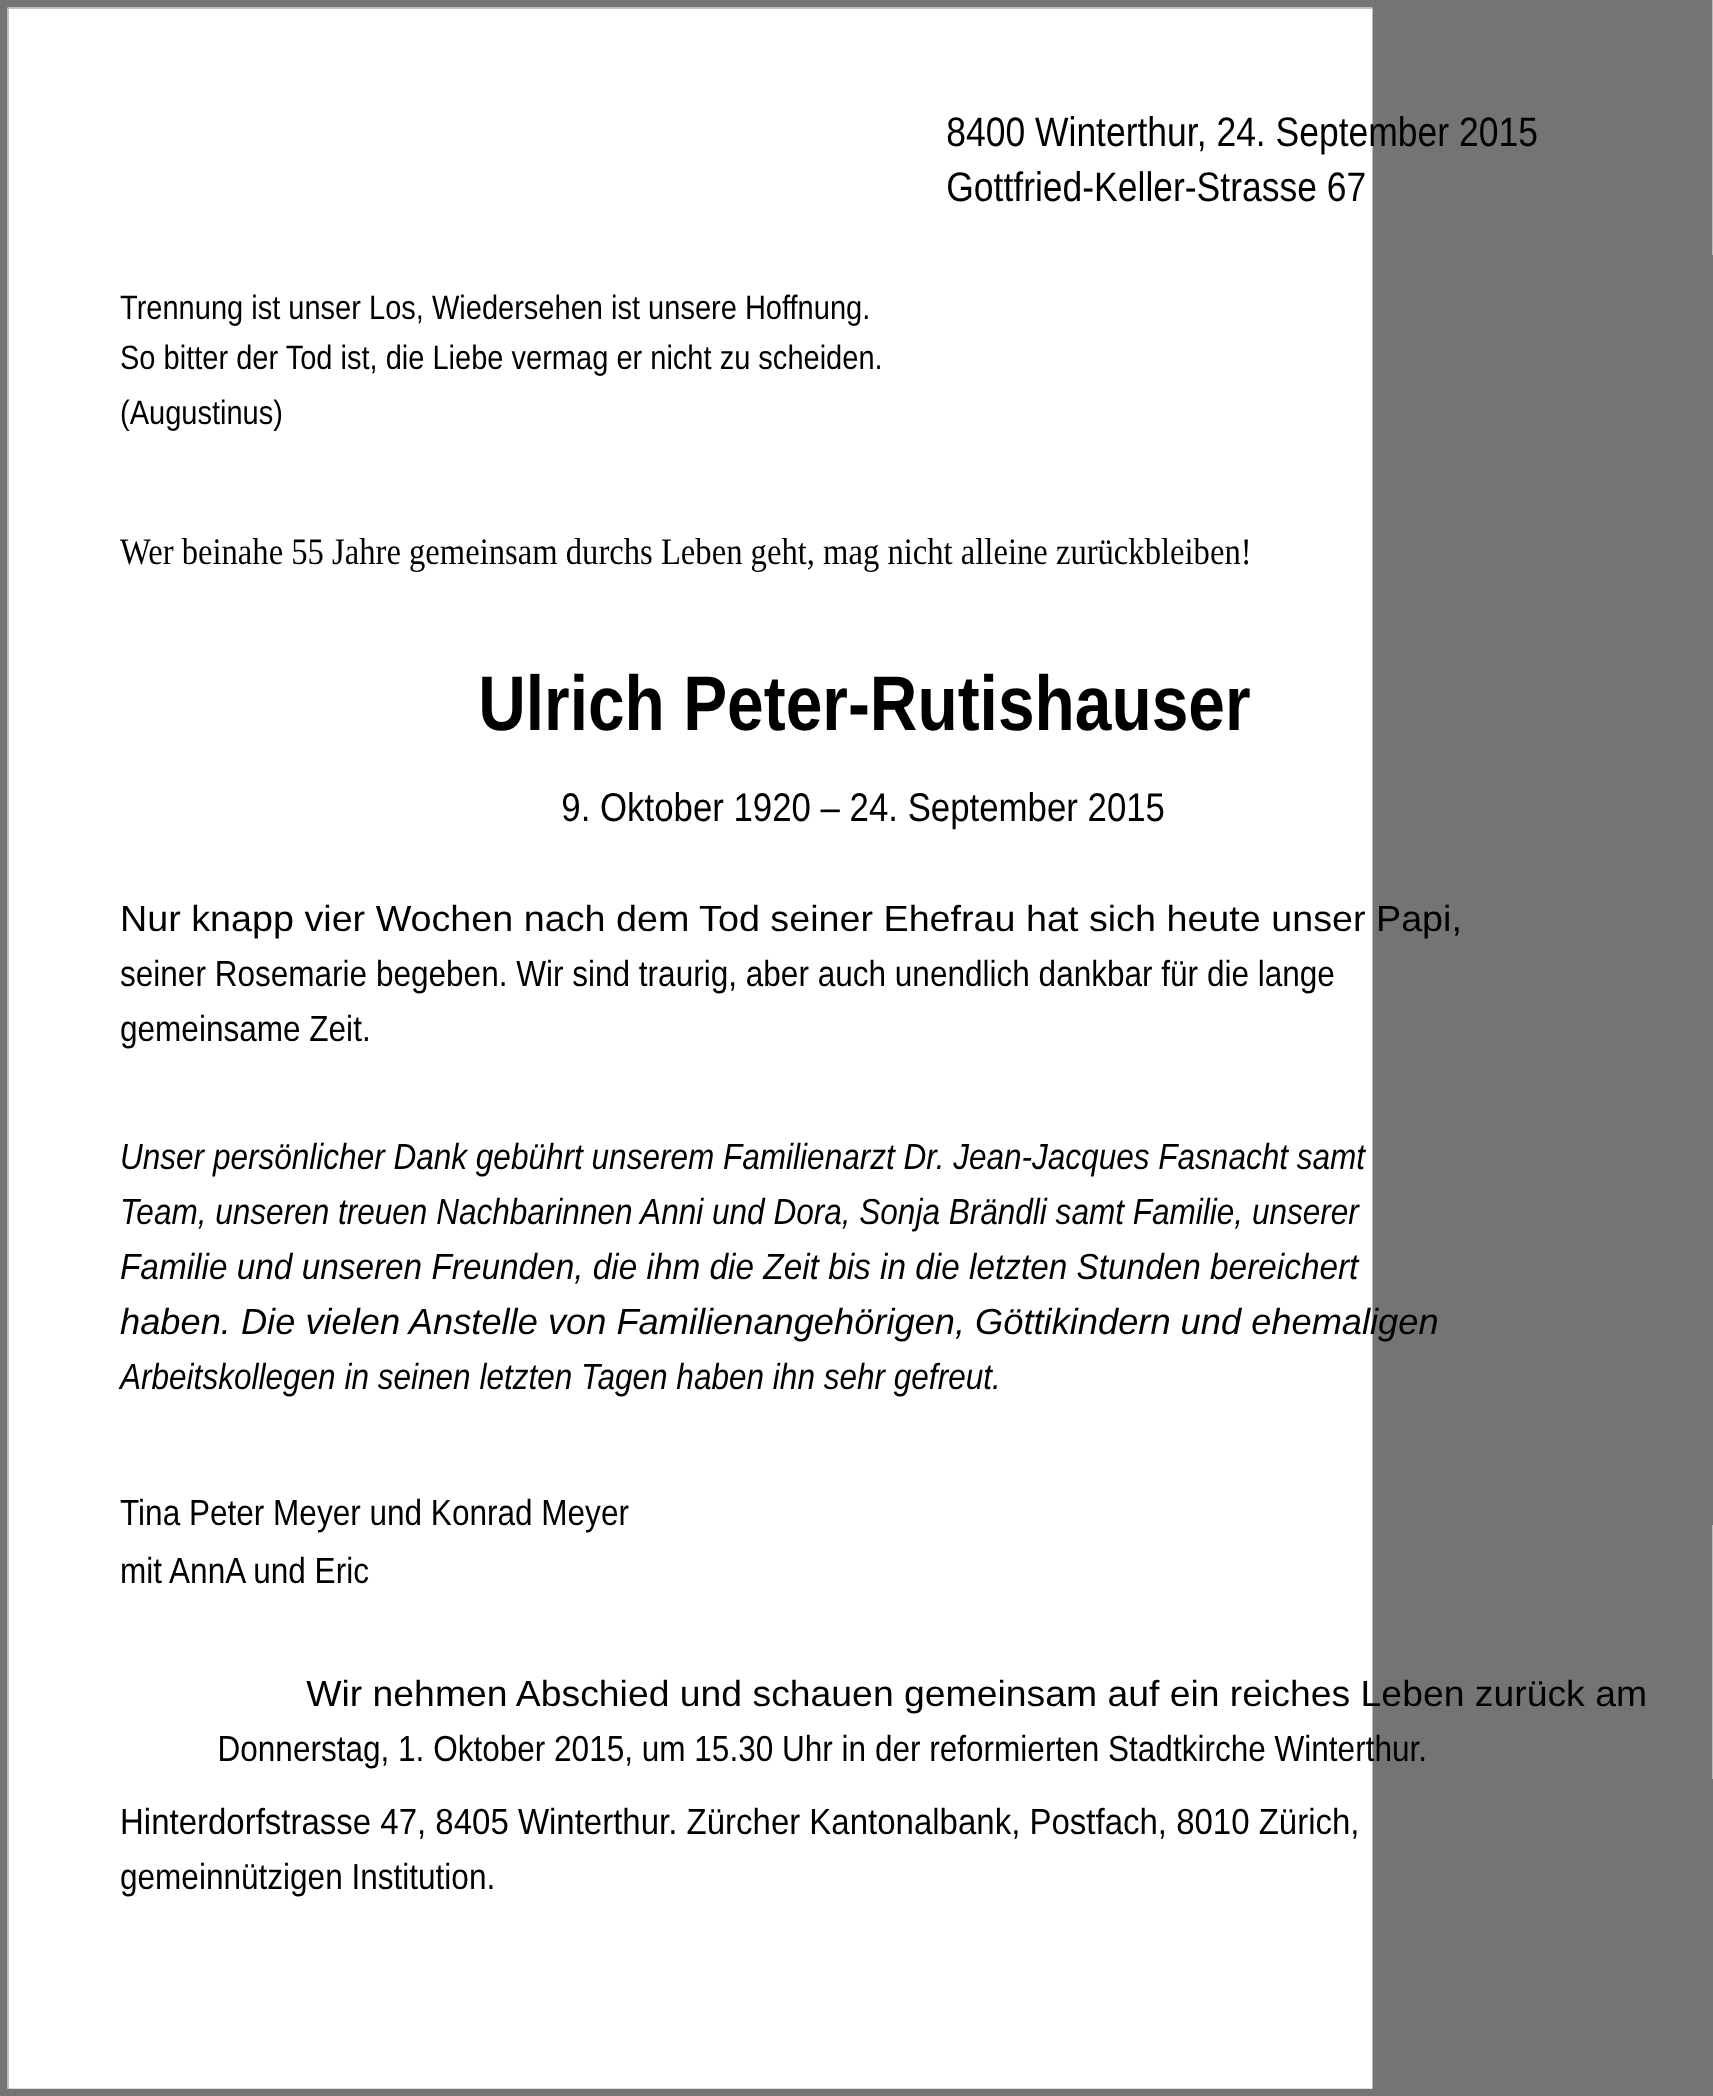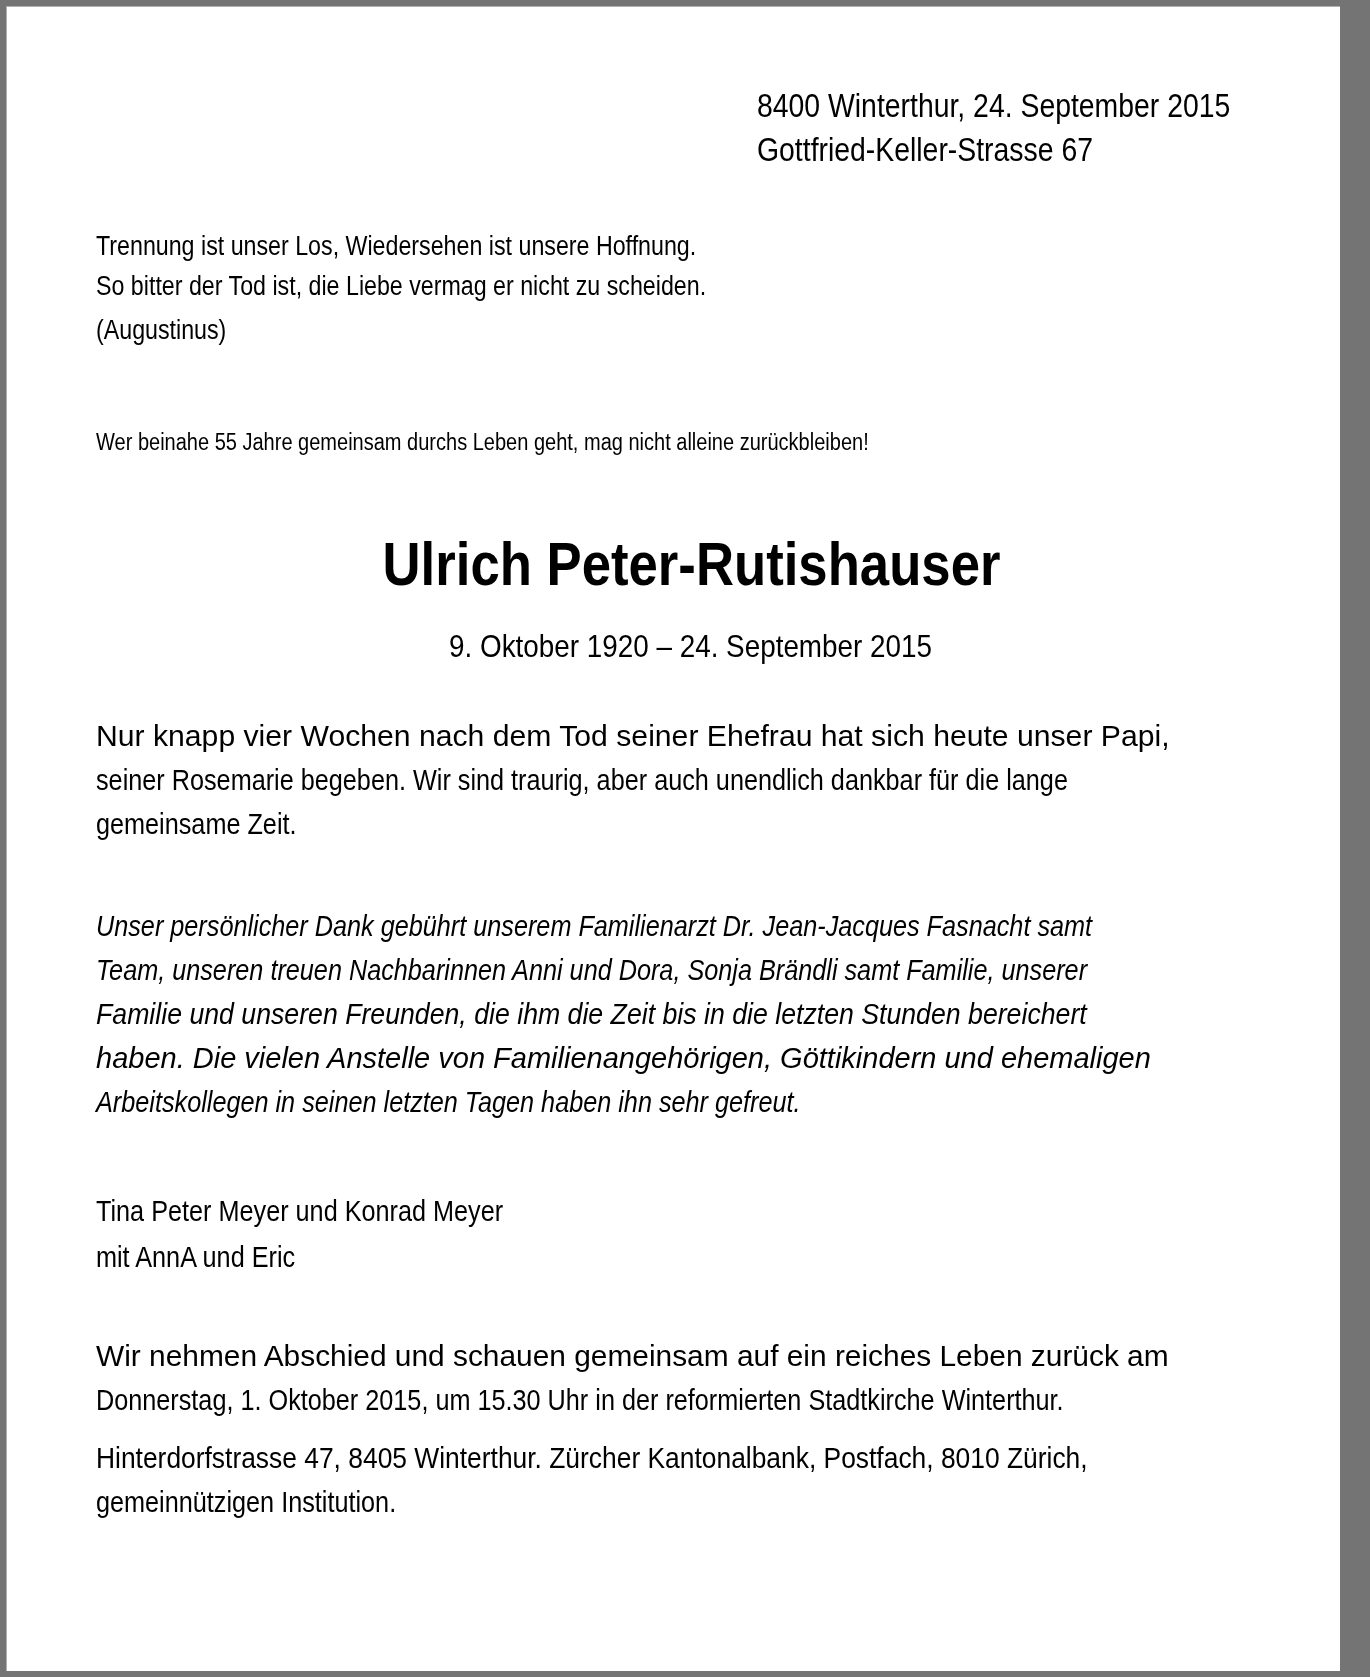--- a/index.html
+++ b/index.html
@@ -12,21 +12,21 @@
       background: #747474;
       position: relative;
       overflow: hidden;
       font-family: "Liberation Sans Narrow", "Liberation Sans", sans-serif;
       color: #000;
     }
     .sheet {
       position: absolute;
       left: 6px;
       top: 6px;
-      width: 1334px;
+      width: 1092px;
       height: 1665px;
       background: #ffffff;
       box-shadow: inset 1px 1px 0 #b0b0b0;
     }
     .cond {
       display: inline-block;
       transform-origin: left top;
       white-space: nowrap;
     }
     .block {
@@ -44,22 +44,23 @@
     .place .cond { transform: scaleX(0.86); }
     .quote {
       top: 220px;
       font-size: 27px;
       line-height: 40px;
     }
     .quote .cond { transform: scaleX(0.86); }
     .quote .author { margin-top: 4px; }
     .intro {
       top: 416px;
-      font-size: 23px;
+      font-size: 30px;
       line-height: 40px;
+      font-family: Liberation Serif, serif;
     }
     .intro .cond { transform: scaleX(0.87); }
     .name {
       position: absolute;
       left: 0;
       top: 520px;
       width: 1370px;
       text-align: center;
       font-weight: bold;
       font-size: 62px;
@@ -87,21 +88,21 @@
     }
     .para .line .cond { transform: scaleX(0.87); }
     .p1 { top: 708px; }
     .p2 { top: 898px; font-style: italic; }
     .signers {
       top: 1182px;
       font-size: 29px;
       line-height: 46px;
     }
     .signers .cond { transform: scaleX(0.87); }
-    .p3 { top: 1328px; }
+    .p3 { top: 1328px; text-align: right; }
     .p4 { top: 1430px; }
     .p4 .line .cond, .p3 .line .cond { transform: scaleX(0.87); }
   </style>
 </head>
 <body>
 
 <div class="sheet">
 
   <div class="place">
     <div><span class="cond">8400 Winterthur, 24. September 2015</span></div>

